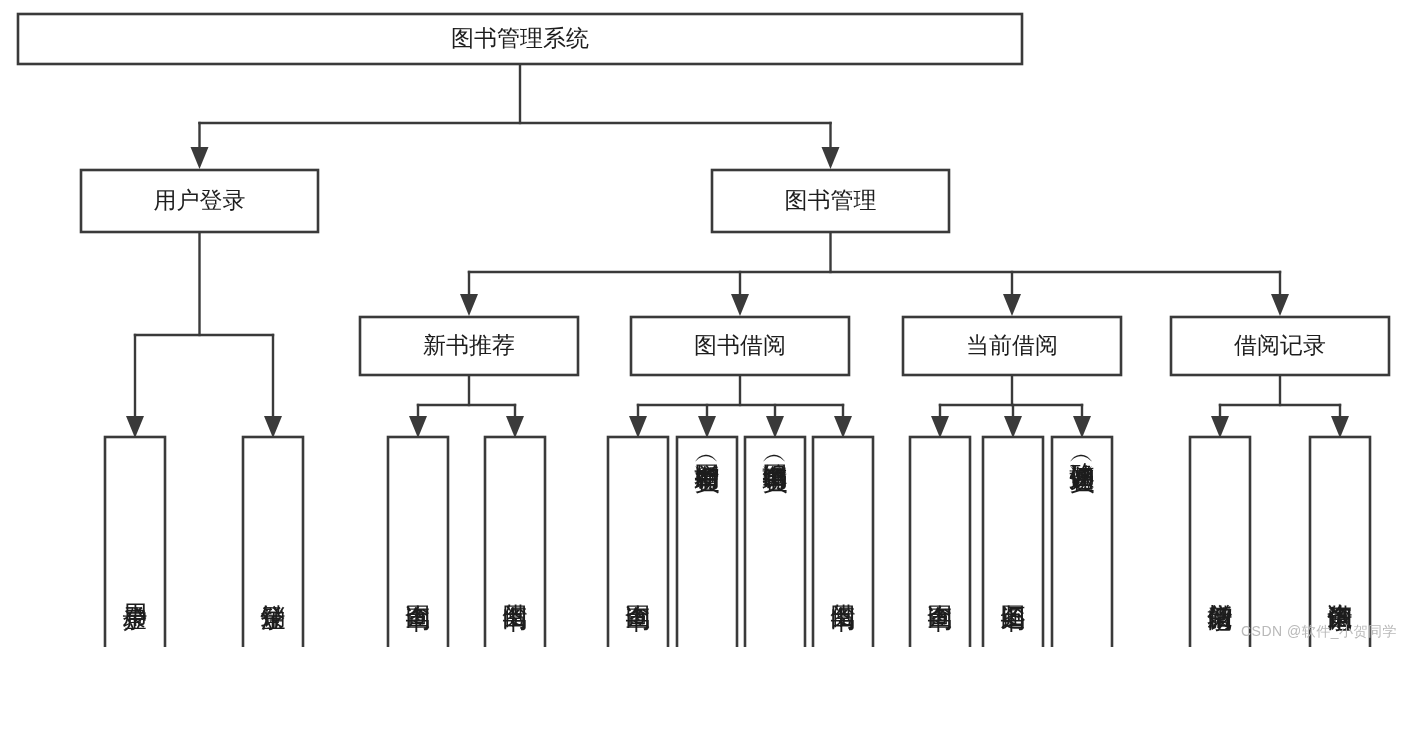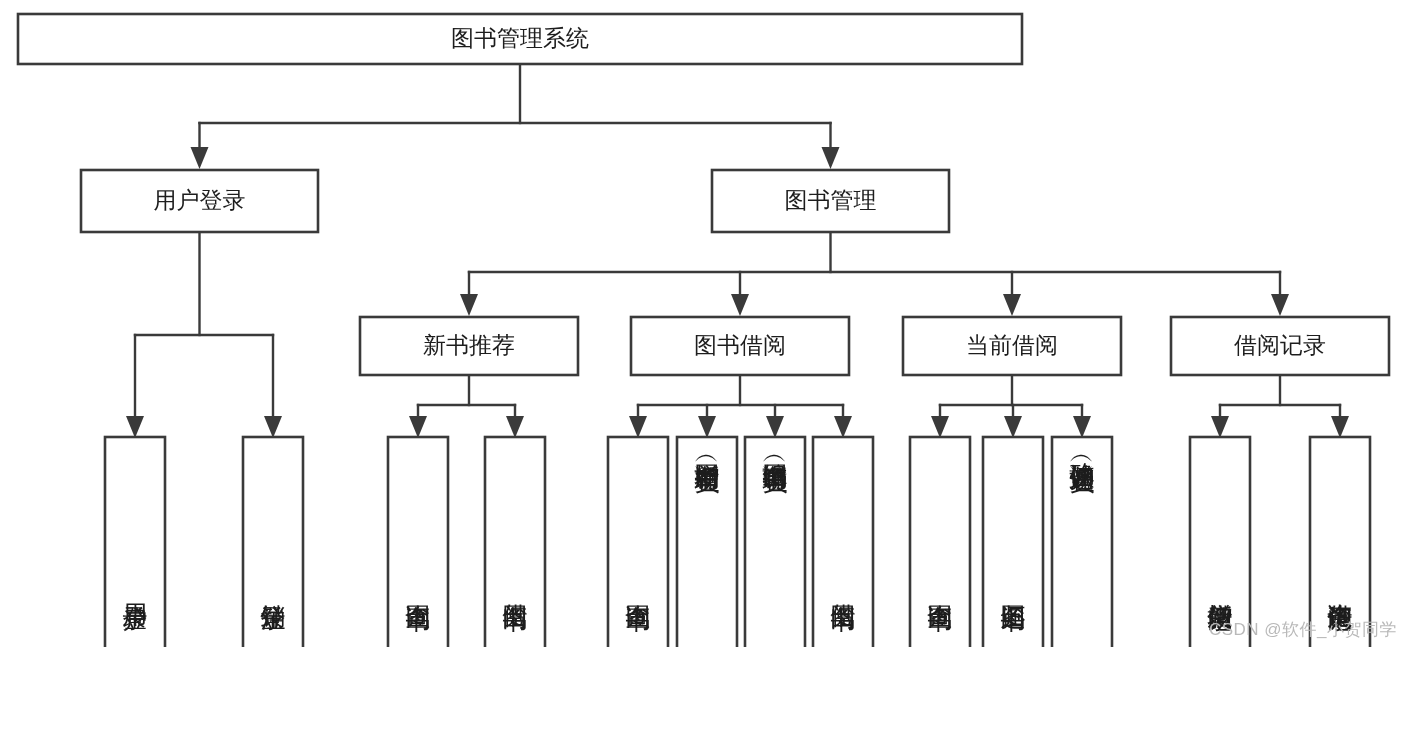--- a/index.html
+++ b/index.html
@@ -63,21 +63,21 @@
     pointer-events: none;
   }
   .leaf-label-wrap.centered {
     align-items: center;
   }
   .watermark {
     position: absolute;
     right: 8px;
     bottom: 6px;
     font-family: "Liberation Sans", "DejaVu Sans", sans-serif;
-    font-size: 17px;
+    font-size: 14px;
     color: #b9b9b9;
     white-space: nowrap;
     letter-spacing: 0.5px;
   }
 </style>
 </head>
 <body>
 
 <div id="canvas">
 

